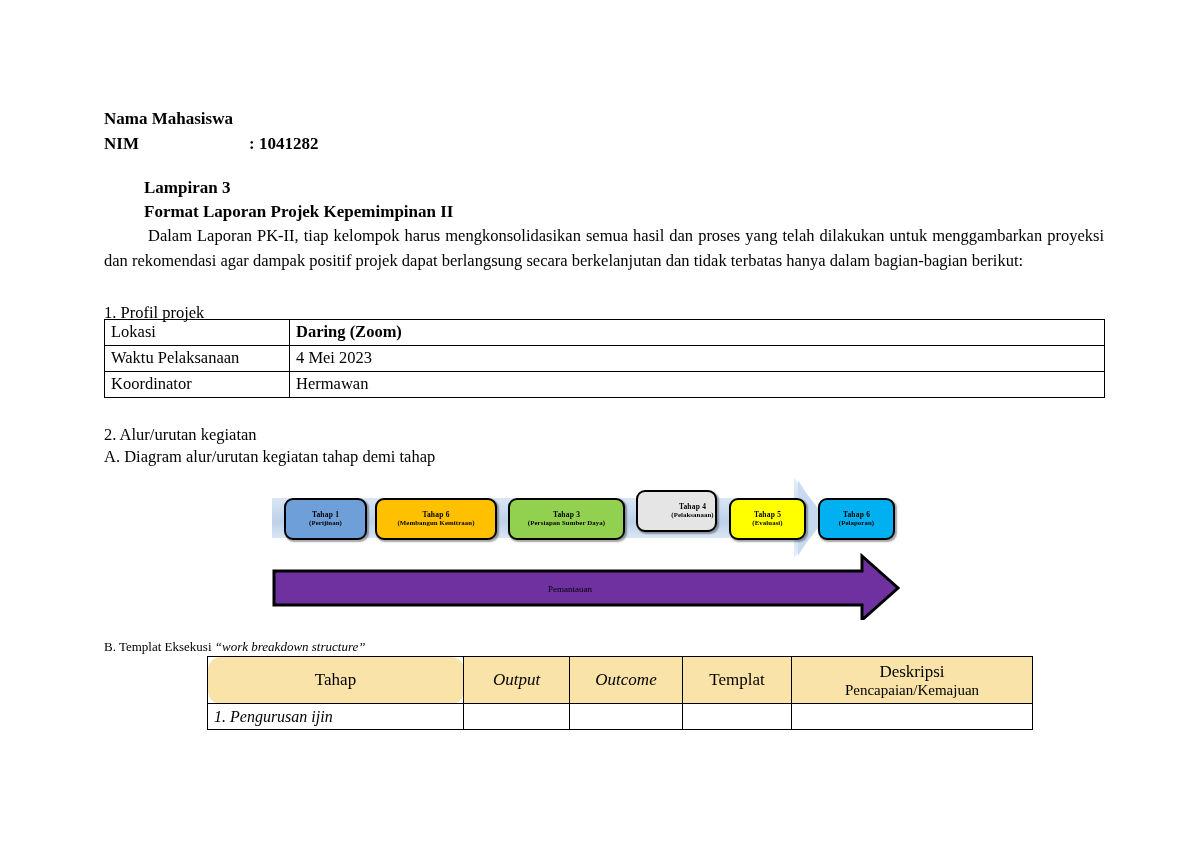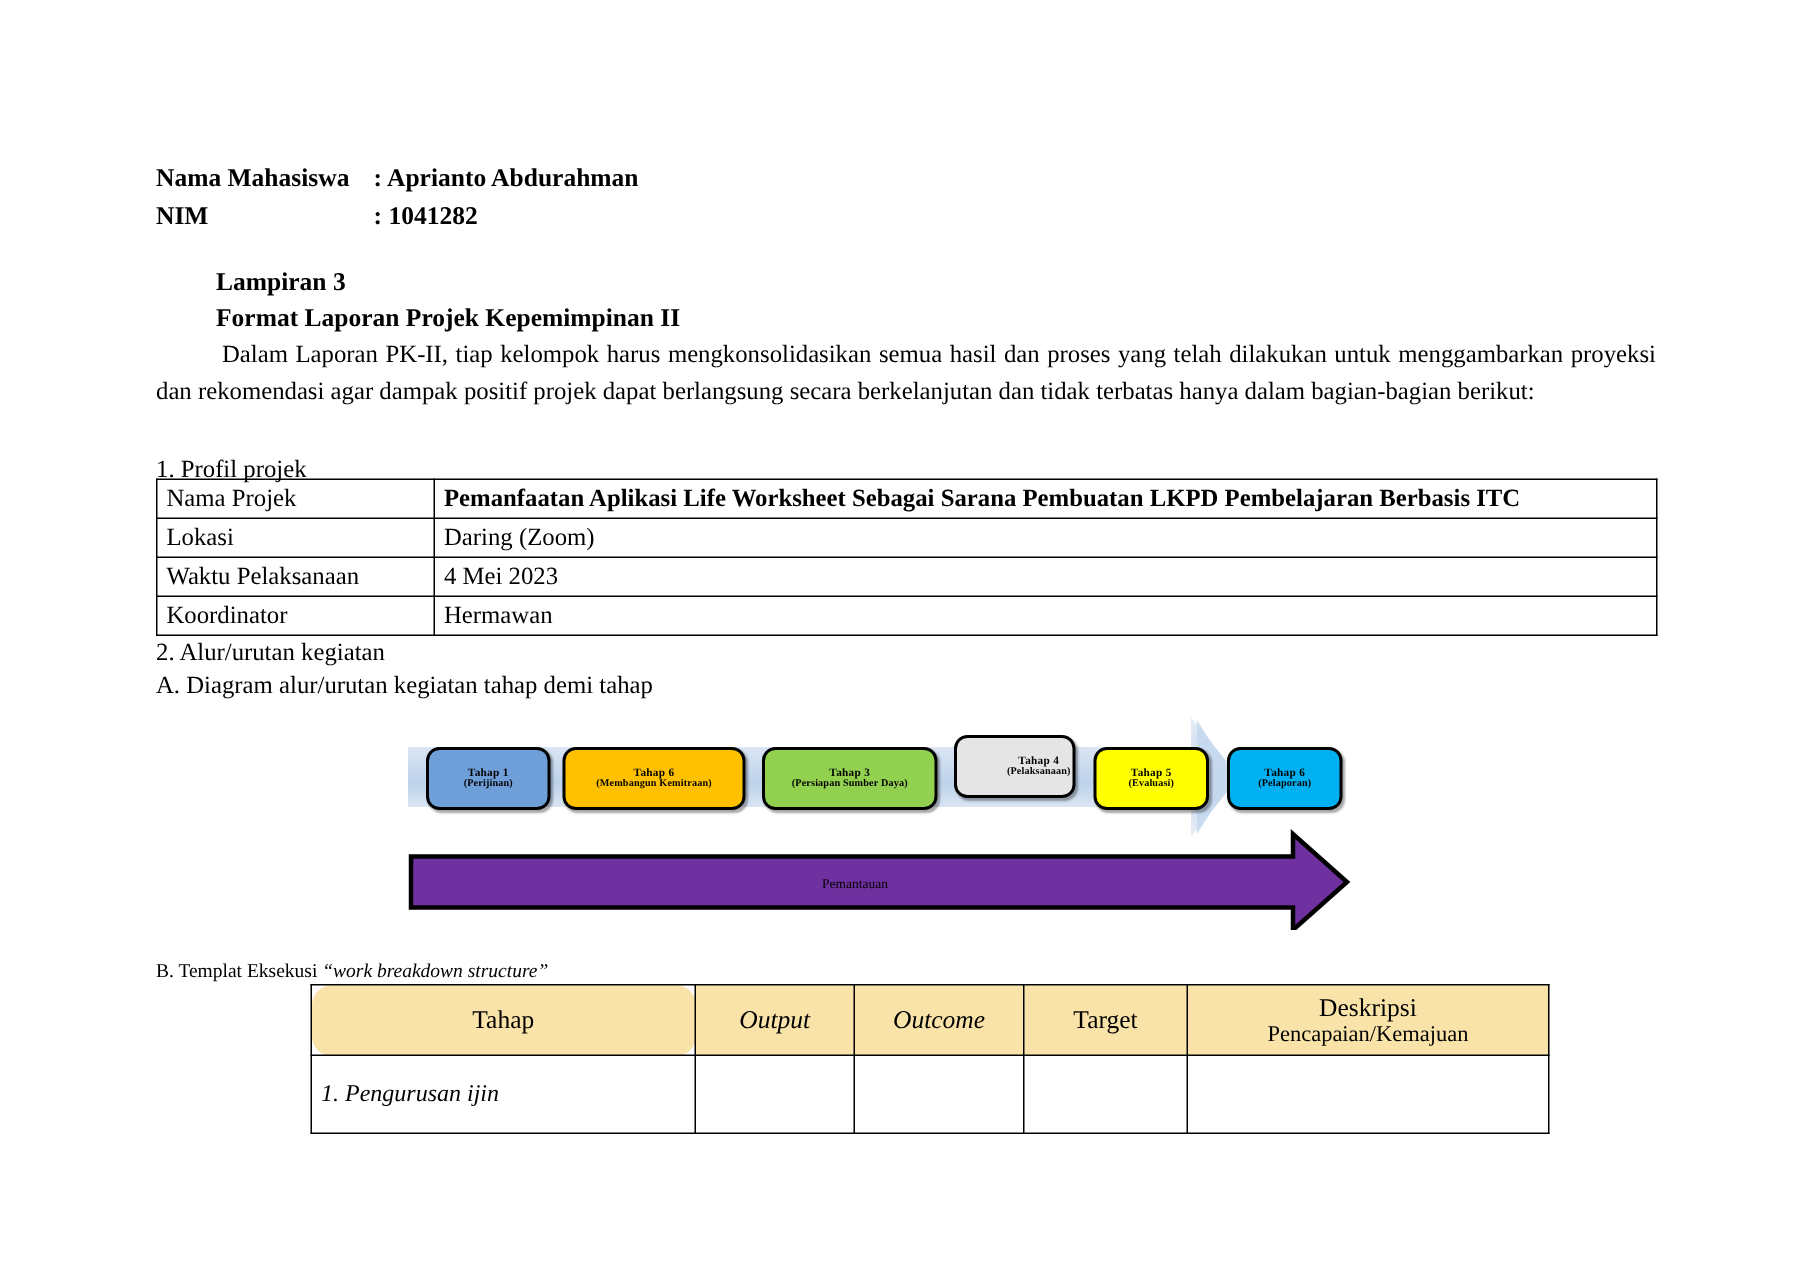--- a/index.html
+++ b/index.html
@@ -95,63 +95,58 @@
     vertical-align:middle;
   }
   table.wbs thead th{
     background:#FAE3A8;
     font-weight:normal;
     height:44px;
     padding:1px 4px;
     text-align:center;
   }
   table.wbs tbody td{
-    height:25px;padding:13px 6px;
+    height:25px;padding:0 6px;
   }
   .c-tahap{width:247px;border-radius:13px;}
   .c-output{width:97px;}
   .c-outcome{width:104px;}
   .c-target{width:100px;}
   .c-desk{width:232px;}
   .hi{font-style:italic;}
   .h-lead{font-size:17px;}
   .h-sub{font-size:15px;}
   .wbs-first{font-style:italic;font-size:16px;}
 </style>
 </head>
 <body>
 
 <div class="page">
 
   <div class="ident">
     <div class="row">
       <span class="lbl">Nama Mahasiswa</span>
-      <span class="val"><span>: </span><span>Aprianto Abdurahman</span></span>
     </div>
     <div class="row">
       <span class="lbl">NIM</span>
       <span class="val"><span>: </span><span>1041282</span></span>
     </div>
   </div>
 
   <div class="lampiran">
     <div>Lampiran 3</div>
     <div>Format Laporan Projek Kepemimpinan II</div>
   </div>
 
   <div class="para">Dalam Laporan PK-II, tiap kelompok harus mengkonsolidasikan semua hasil dan proses yang telah dilakukan untuk menggambarkan proyeksi dan rekomendasi agar dampak positif projek dapat berlangsung secara berkelanjutan dan tidak terbatas hanya dalam bagian-bagian berikut:</div>
 
   <div class="sec1-title">1. Profil projek</div>
 
   <table class="profil">
     <tbody>
-      <tr>
-        <td class="k">Nama Projek</td>
-        <td class="v">Pemanfaatan Aplikasi Life Worksheet Sebagai Sarana Pembuatan LKPD Pembelajaran Berbasis ITC</td>
-      </tr>
       <tr>
         <td class="k">Lokasi</td>
         <td class="v">Daring (Zoom)</td>
       </tr>
       <tr>
         <td class="k">Waktu Pelaksanaan</td>
         <td class="v">4 Mei 2023</td>
       </tr>
       <tr>
         <td class="k">Koordinator</td>
@@ -239,21 +234,21 @@
         <th class="c-tahap">
           <span class="h-lead">Tahap</span>
         </th>
         <th class="c-output">
           <span class="h-lead hi">Output</span>
         </th>
         <th class="c-outcome">
           <span class="h-lead hi">Outcome</span>
         </th>
         <th class="c-target">
-          <span class="h-lead">Target</span>
+          <span class="h-lead">Templat</span>
         </th>
         <th class="c-desk">
           <div class="h-lead">Deskripsi</div>
           <div class="h-sub">Pencapaian/Kemajuan</div>
         </th>
       </tr>
     </thead>
     <tbody>
       <tr>
         <td class="wbs-first">1. Pengurusan ijin</td>

